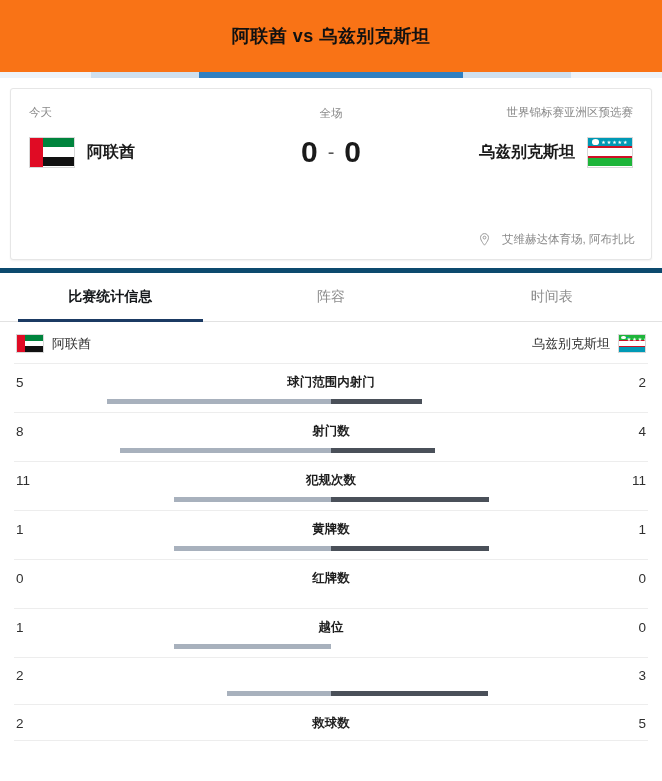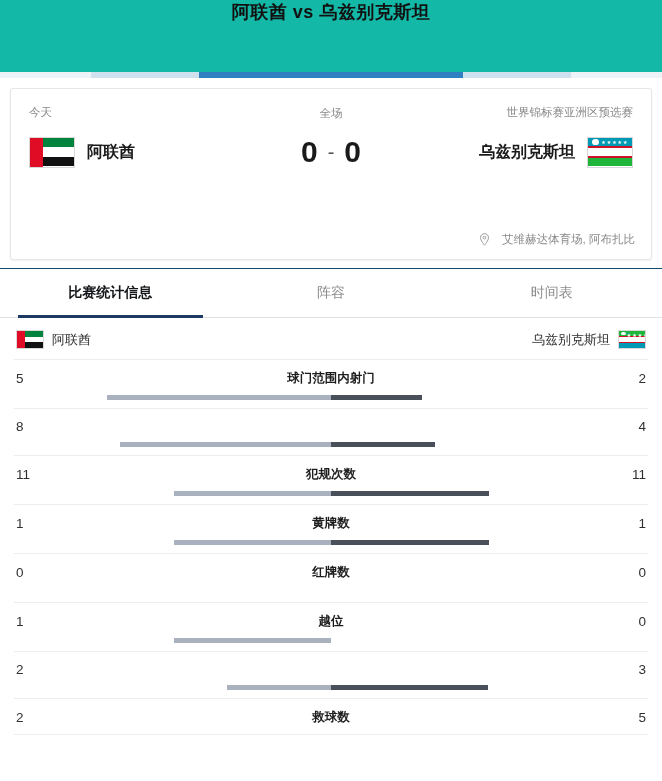--- a/index.html
+++ b/index.html
@@ -11,23 +11,23 @@
   body {
     width: 662px;
     height: 781px;
     overflow: hidden;
     color: #222;
   }
 
   
   .page-header {
     height: 72px;
-    background: #14b8a6;
-    display: flex;
-    align-items: flex-start;
+    background: #f97316;
+    display: flex;
+    align-items: center;
     justify-content: center;
     position: relative;
   }
   .page-title {
     font-size: 18px;
     font-weight: bold;
     color: #111;
     letter-spacing: 0.5px;
   }
   .header-stripe {
@@ -168,21 +168,21 @@
     line-height: 6px;
   }
   
   .flag-uzb.card-variant .u1 { background: #0099b5; }
   .flag-uzb.card-variant .u5 { background: #1eb53a; }
 
   
   .tabs-bar {
     margin-top: 8px;
     background: #ffffff;
-    border-top: 1px solid #0c4a6e;
+    border-top: 5px solid #0c4a6e;
     border-bottom: 1px solid #e2e2e2;
     display: flex;
     height: 48px;
   }
   .tab {
     flex: 1;
     display: flex;
     align-items: center;
     justify-content: center;
     font-size: 14px;
@@ -380,20 +380,21 @@
         <div class="bar-track">
           <div class="bar-spacerL" style="width: 14.5%;"></div>
           <div class="bar-left" style="width: 35.5%;"></div>
           <div class="bar-right" style="width: 14.5%;"></div>
           <div class="bar-spacerR" style="width: 35.5%;"></div>
         </div>
       </div>
       <div class="stat-row">
         <div class="stat-line">
           <div class="stat-value">8</div>
+          <div class="stat-label">射门数</div>
           <div class="stat-value right">4</div>
         </div>
         <div class="bar-track">
           <div class="bar-spacerL" style="width: 16.5%;"></div>
           <div class="bar-left" style="width: 33.5%;"></div>
           <div class="bar-right" style="width: 16.5%;"></div>
           <div class="bar-spacerR" style="width: 33.5%;"></div>
         </div>
       </div>
       <div class="stat-row">

